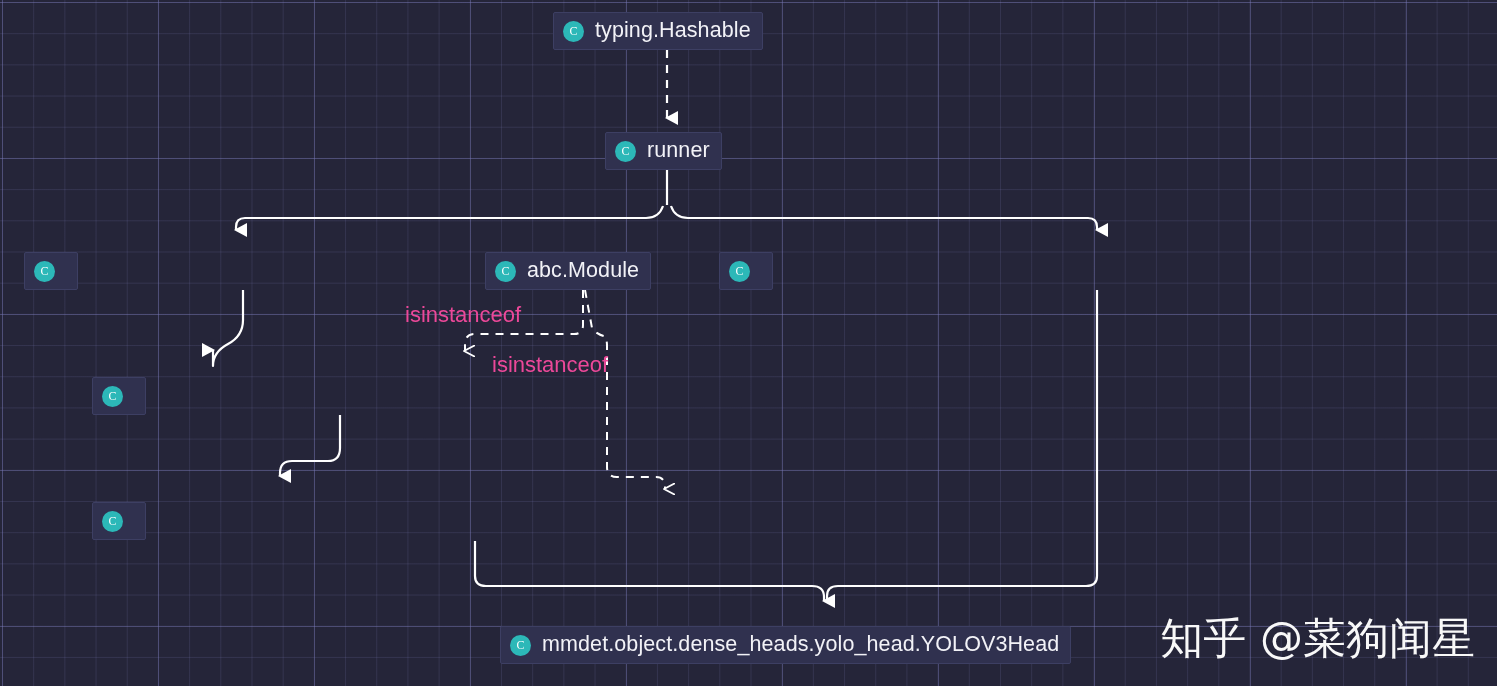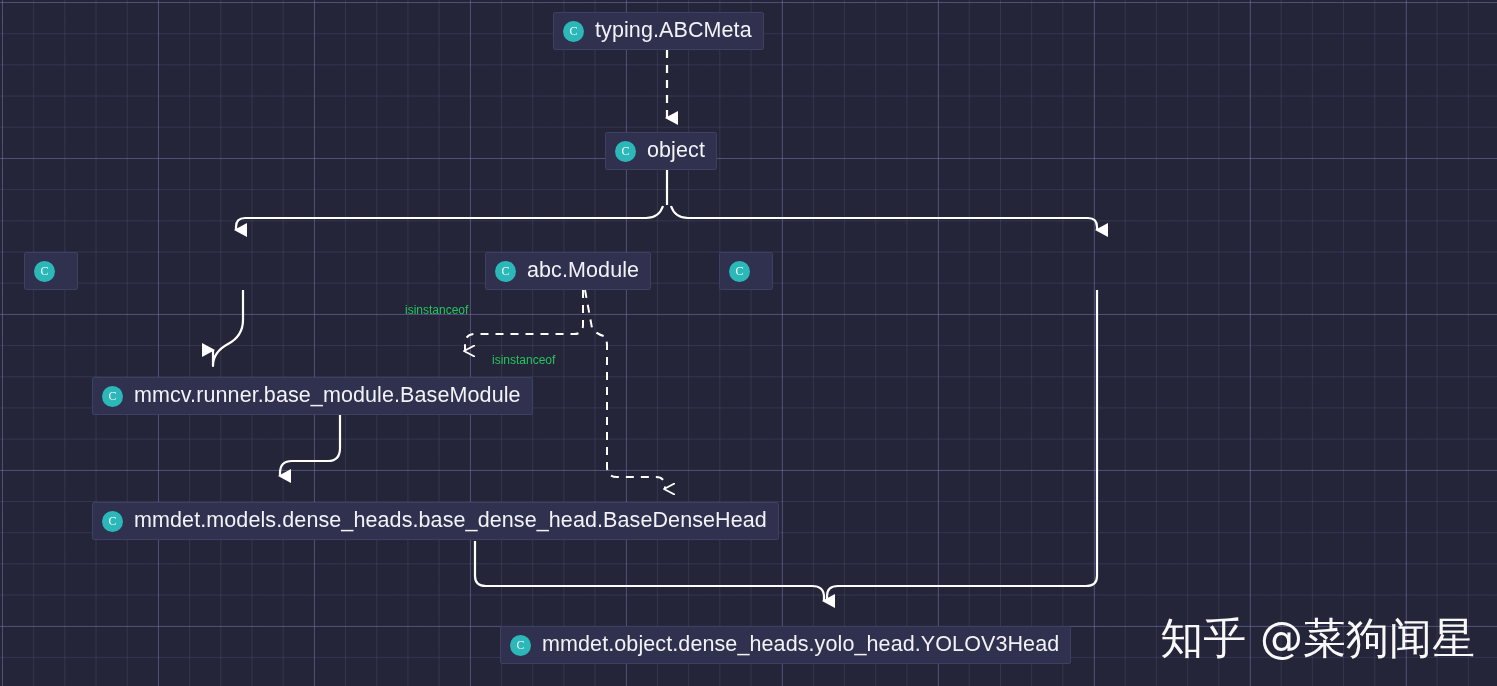--- a/index.html
+++ b/index.html
@@ -74,22 +74,22 @@
   .node .label {
     color: #f2f2f7;
     font-size: 21.5px;
     line-height: 1;
     letter-spacing: 0.1px;
   }
 
   
   .edge-label {
     position: absolute;
-    color: #22c55e;
-    font-size: 12px;
+    color: #ec4899;
+    font-size: 22px;
     line-height: 1;
     white-space: nowrap;
   }
 
   
   #watermark {
     position: absolute;
     right: 22px;
     bottom: 26px;
     color: #ffffff;
@@ -136,49 +136,47 @@
              L 607 467 Q 607 477 617 477 L 656 477 Q 665 477 665 487 L 665 489" stroke-dasharray="8 7" stroke-width="2" marker-end="url(#arrow-open)"></path>
 
     <path d="M 475 541 L 475 576 Q 475 586 486 586 L 812 586 Q 824 586 824 597 L 824 601" marker-end="url(#arrow-filled)"></path>
 
     <path d="M 1097 290 L 1097 576 Q 1097 586 1086 586 L 838 586 Q 827 586 827 596 L 827 601"></path>
   </g>
 </svg>
 
 <div class="node" style="left:553px; top:12px;">
   <span class="cicon">C</span>
-  <span class="label">typing.ABCMeta</span>
+  <span class="label">typing.Hashable</span>
 </div>
 
 <div class="node" style="left:605px; top:132px;">
   <span class="cicon">C</span>
-  <span class="label">object</span>
+  <span class="label">runner</span>
 </div>
 
 <div class="node" style="left:24px; top:252px;">
   <span class="cicon">C</span>
 </div>
 
 <div class="node" style="left:485px; top:252px;">
   <span class="cicon">C</span>
   <span class="label">abc.Module</span>
 </div>
 
 <div class="node" style="left:719px; top:252px;">
   <span class="cicon">C</span>
 </div>
 
 <div class="node" style="left:92px; top:377px;">
   <span class="cicon">C</span>
-  <span class="label">mmcv.runner.base_module.BaseModule</span>
 </div>
 
 <div class="node" style="left:92px; top:502px;">
   <span class="cicon">C</span>
-  <span class="label">mmdet.models.dense_heads.base_dense_head.BaseDenseHead</span>
 </div>
 
 <div class="node" style="left:500px; top:626px;">
   <span class="cicon">C</span>
   <span class="label">mmdet.object.dense_heads.yolo_head.YOLOV3Head</span>
 </div>
 
 <div class="edge-label" style="left:405px; top:304px;">isinstanceof</div>
 
 <div class="edge-label" style="left:492px; top:354px;">isinstanceof</div>

